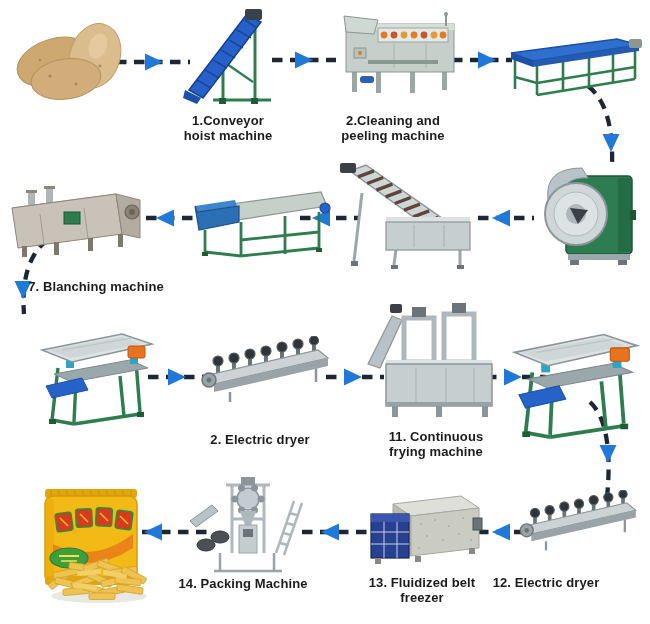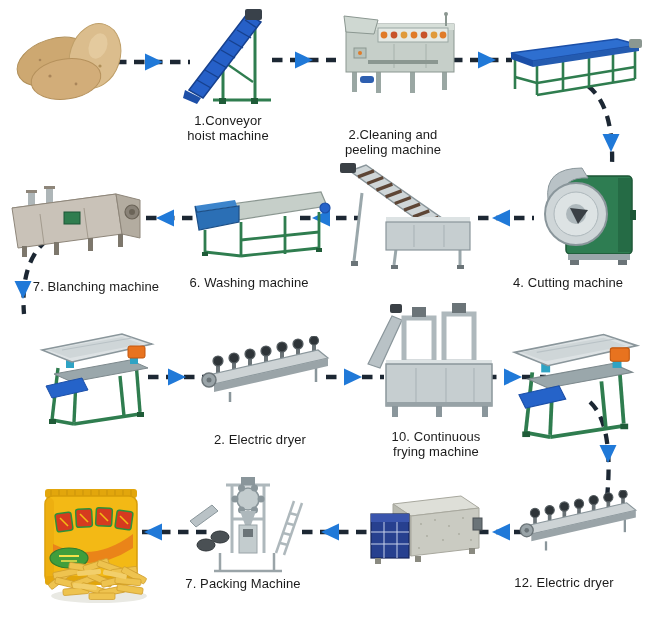--- a/index.html
+++ b/index.html
@@ -4,21 +4,21 @@
 <style>
   html,body{margin:0;padding:0;background:#ffffff;}
   .canvas{
     position:relative;width:650px;height:624px;background:#ffffff;
     font-family:"Liberation Sans",sans-serif;overflow:hidden;
   }
   .layer{position:absolute;left:0;top:0;}
   .fig{position:absolute;}
   .fig svg{display:block;}
   .step-label{
-    position:absolute;text-align:center;font-weight:normal;
+    position:absolute;text-align:center;font-weight:bold;
     font-size:13px;line-height:14.5px;color:#1b1b1b;
     white-space:pre-line;letter-spacing:0.1px;
   }
 </style>
 </head>
 <body>
 
 <div class="canvas">
 
   <svg class="layer" width="650" height="624" viewBox="0 0 650 624">
@@ -495,24 +495,23 @@
       <g fill="#f2cf6b">
         <rect x="44" y="90" width="24" height="5" rx="1.5" transform="rotate(-6 56 92)"></rect>
         <rect x="70" y="92" width="24" height="5" rx="1.5" transform="rotate(12 82 94)"></rect>
         <rect x="40" y="104" width="24" height="5" rx="1.5" transform="rotate(6 52 106)"></rect>
       </g>
     </svg>
   </div>
 
   <div class="step-label" style="left:163px;top:114px;width:130px">1.Conveyor
 hoist machine</div>
-  <div class="step-label" style="left:328px;top:128px;width:130px">2.Cleaning and
+  <div class="step-label" style="left:328px;top:114px;width:130px">2.Cleaning and
 peeling machine</div>
-  <div class="step-label" style="left:498px;top:276px;width:140px">4. Cutting machine</div>
-  <div class="step-label" style="left:179px;top:276px;width:140px">6. Washing machine</div>
   <div class="step-label" style="left:26px;top:280px;width:140px">7. Blanching machine</div>
   <div class="step-label" style="left:195px;top:433px;width:130px">2. Electric dryer</div>
-  <div class="step-label" style="left:371px;top:430px;width:130px">10. Continuous
+  <div class="step-label" style="left:371px;top:430px;width:130px">11. Continuous
 frying machine</div>
-  <div class="step-label" style="left:499px;top:576px;width:130px">12. Electric dryer</div>
-  <div class="step-label" style="left:178px;top:577px;width:130px">7. Packing Machine</div>
+  <div class="step-label" style="left:481px;top:576px;width:130px">12. Electric dryer</div>
+  <div class="step-label" style="left:347px;top:576px;width:150px">13. Fluidized belt freezer</div>
+  <div class="step-label" style="left:178px;top:577px;width:130px">14. Packing Machine</div>
 
 </div>
 
 </body></html>

